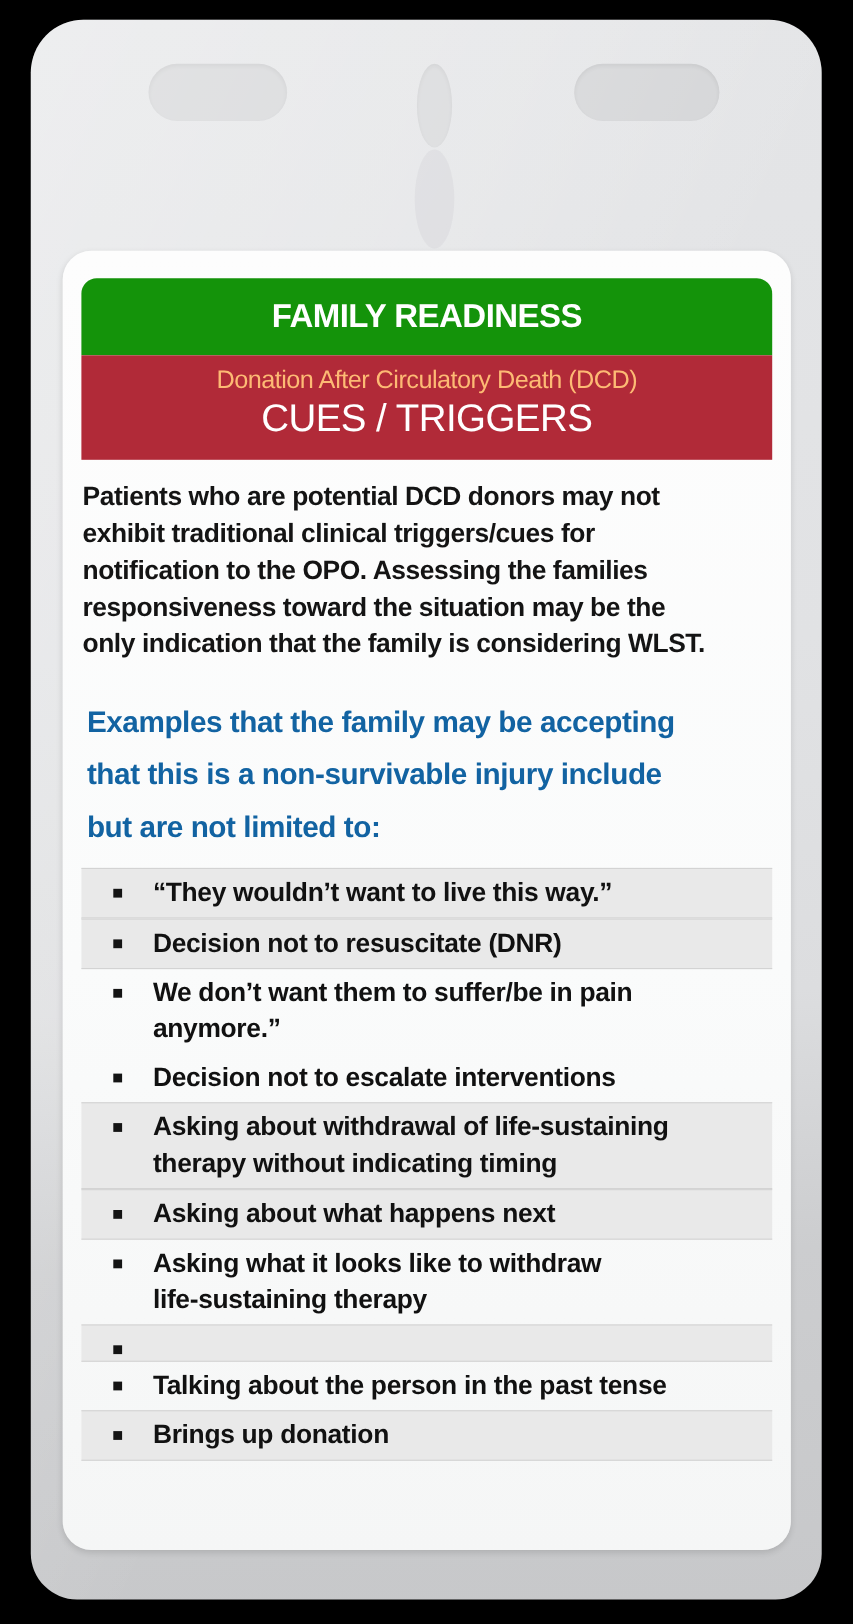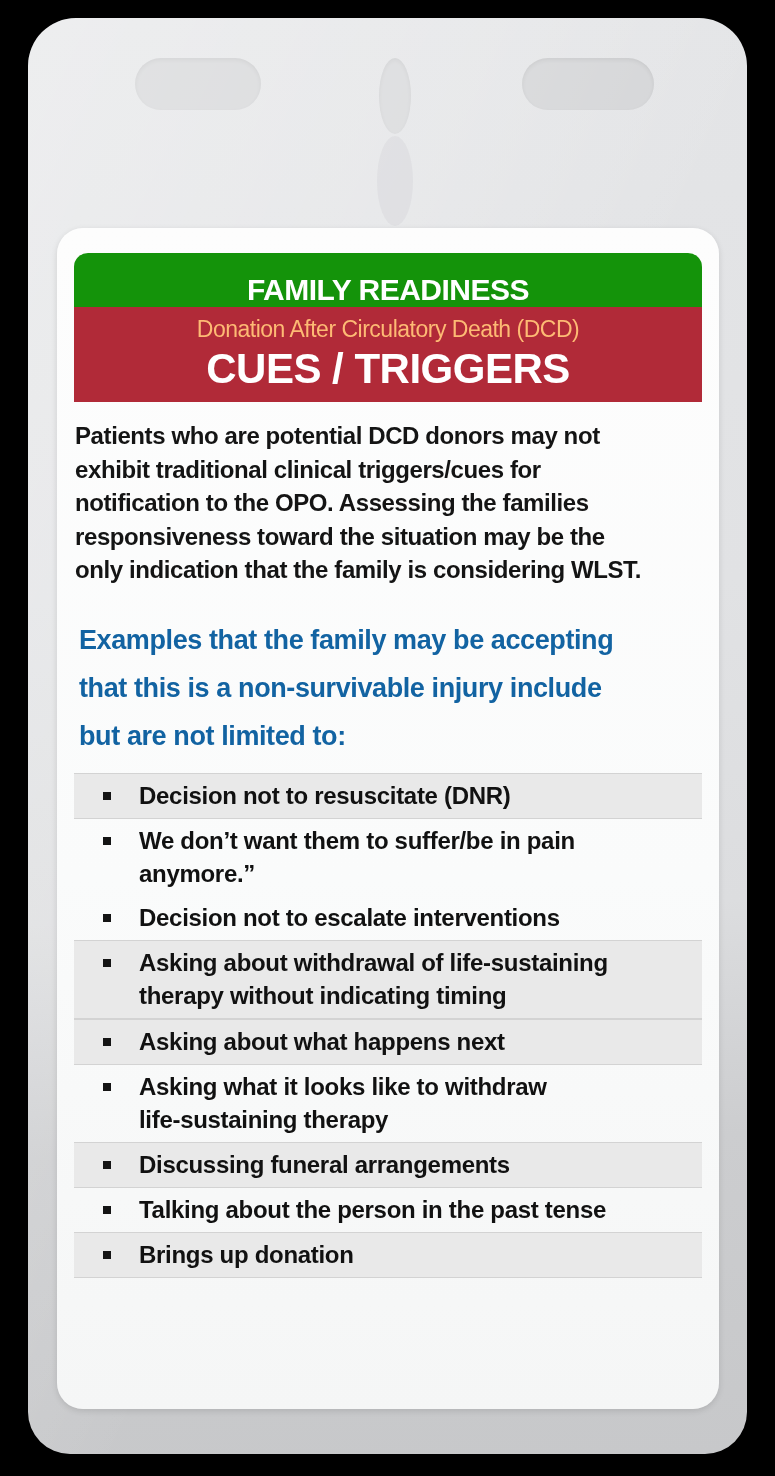--- a/index.html
+++ b/index.html
@@ -41,40 +41,40 @@
     position: absolute;
     left: 29px; top: 210px;
     width: 662px; height: 1181px;
     border-radius: 26px;
     background: linear-gradient(180deg, #fdfdfd 0%, #fafbfb 55%, #f5f6f6 100%);
     box-shadow: 0 2px 6px rgba(0,0,0,0.12);
     padding: 25px 17px 0 17px;
   }
   
   .band-green {
-    height: 54px;
+    height: 70px;
     border-radius: 14px 14px 0 0;
     background: var(--green_header, #14930a);
-    display: flex; align-items: flex-end; justify-content: center;
+    display: flex; align-items: center; justify-content: center;
   }
   .band-green .title {
     color: #fff; font-weight: bold;
     font-size: 30px; letter-spacing: -0.5px;
   }
   .band-red {
     height: 95px;
     background: var(--red_band, #b12a38);
     text-align: center;
     padding-top: 9px;
   }
   .band-red .subtitle {
     color: #fdba74; font-size: 23px; letter-spacing: -0.5px;
   }
   .band-red .section {
-    color: #fff; font-size: 42px; font-weight: bold;
+    color: #fff; font-size: 35px; font-weight: normal;
     letter-spacing: -0.5px; margin-top: 2px;
   }
   
   .intro {
     margin: 17px 0 0 1px;
     color: #141414;
     font-size: 24px; font-weight: bold;
     line-height: 33.5px;
     letter-spacing: -0.4px;
     white-space: pre-line;
@@ -138,20 +138,24 @@
 responsiveness toward the situation may be the
 only indication that the family is considering WLST.</p>
 
     <h2 class="examples">Examples that the family may be accepting
 that this is a non-survivable injury include
 but are not limited to:</h2>
 
     <div class="list">
         <div class="row shaded">
     <span class="bullet"></span>
+    <span class="item-text">“They wouldn’t want to live this way.”</span>
+  </div>
+        <div class="row shaded">
+    <span class="bullet"></span>
     <span class="item-text">Decision not to resuscitate (DNR)</span>
   </div>
         <div class="row">
     <span class="bullet"></span>
     <span class="item-text">We don’t want them to suffer/be in pain
 anymore.”</span>
   </div>
         <div class="row">
     <span class="bullet"></span>
     <span class="item-text">Decision not to escalate interventions</span>
@@ -165,21 +169,20 @@
     <span class="bullet"></span>
     <span class="item-text">Asking about what happens next</span>
   </div>
         <div class="row">
     <span class="bullet"></span>
     <span class="item-text">Asking what it looks like to withdraw
 life-sustaining therapy</span>
   </div>
         <div class="row shaded">
     <span class="bullet"></span>
-    <span class="item-text">Discussing funeral arrangements</span>
   </div>
         <div class="row">
     <span class="bullet"></span>
     <span class="item-text">Talking about the person in the past tense</span>
   </div>
         <div class="row shaded">
     <span class="bullet"></span>
     <span class="item-text">Brings up donation</span>
   </div>
       </div>

